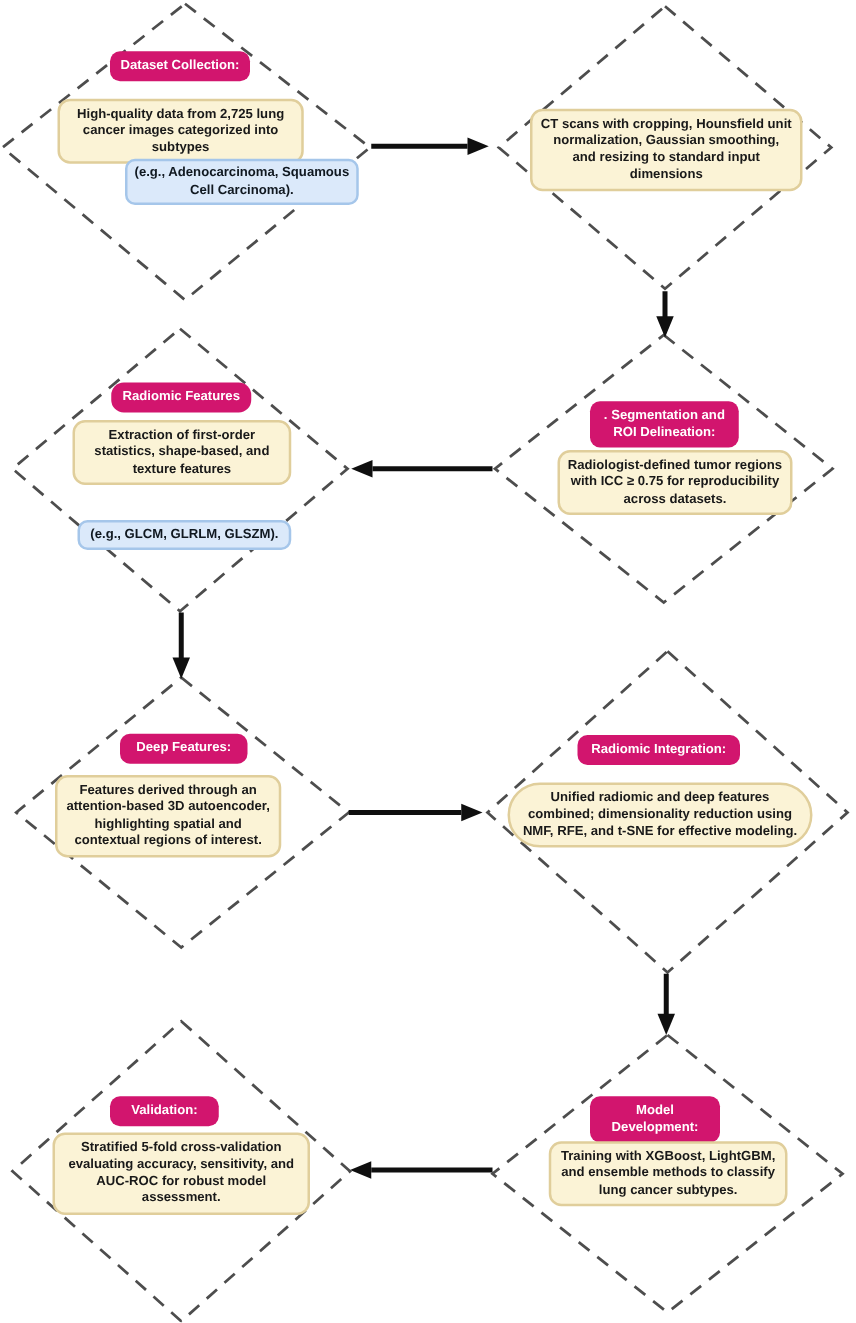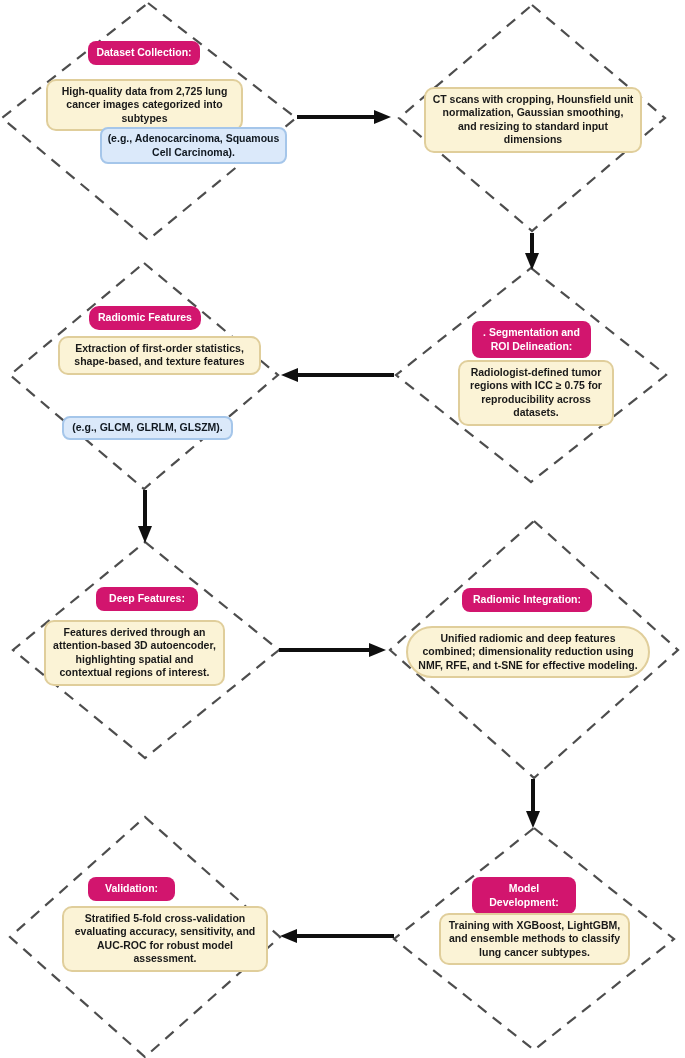--- a/index.html
+++ b/index.html
@@ -54,34 +54,34 @@
   }
   
   .t0{left:88px;top:41px;width:112px;}
   .b0{left:46px;top:79px;width:197px;}
   .x0{left:52px;top:127px;width:187px;margin-left:48px;}
   
   .t1{left:482px;top:50px;width:96px;}
   .b1{left:424px;top:87px;width:218px;}
   
   .t2{left:89px;top:306px;width:112px;border-radius:10px;}
-  .b2{left:58px;top:336px;width:203px;}
+  .b2{left:58px;top:336px;width:175px;}
   .x2{left:62px;top:391px;width:171px;margin-top:25px;}
   
   .t3{left:472px;top:321px;width:119px;}
-  .b3{left:458px;top:360px;width:156px;}
+  .b3{left:446px;top:360px;width:188px;}
   
   .t4{left:96px;top:587px;width:102px;}
   .b4{left:44px;top:620px;width:181px;text-align:center;}
   
   .t5{left:462px;top:588px;width:130px;}
   .b5{left:406px;top:626px;width:244px;border-radius:26px;}
   
   .t6{left:88px;top:877px;width:87px;}
-  .b6{left:42px;top:906px;width:206px;margin-left:20px;}
+  .b6{left:42px;top:906px;width:206px;}
   
   .t7{left:472px;top:877px;width:104px;}
   .b7{left:439px;top:913px;width:191px;}
 </style>
 </head>
 <body>
 
 <div class="canvas">
 
   <svg class="layer" width="685" height="1058" viewBox="0 0 685 1058">

